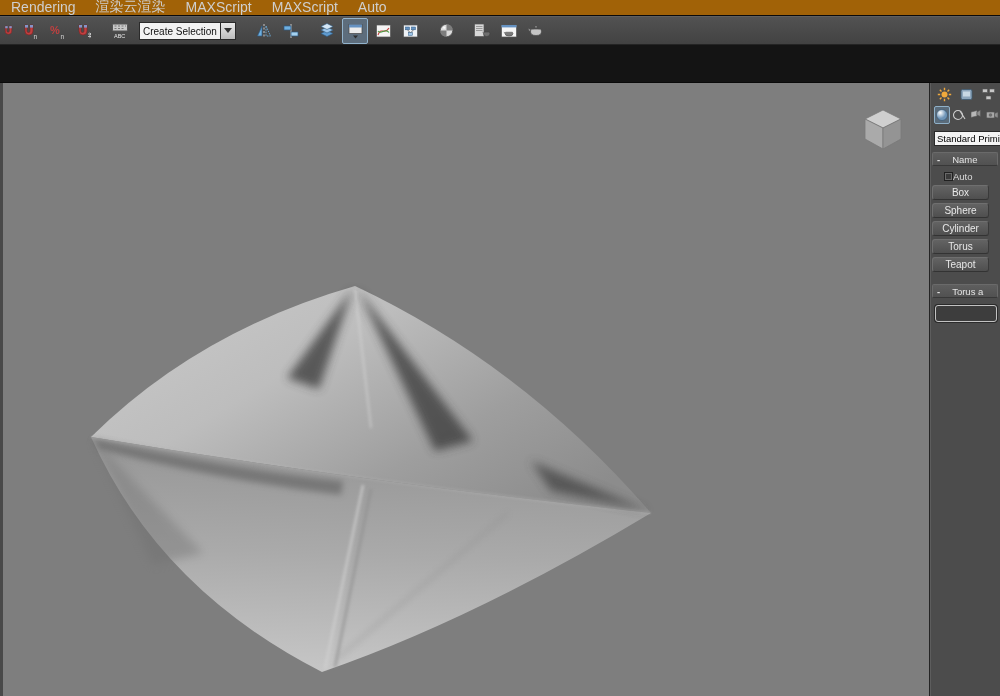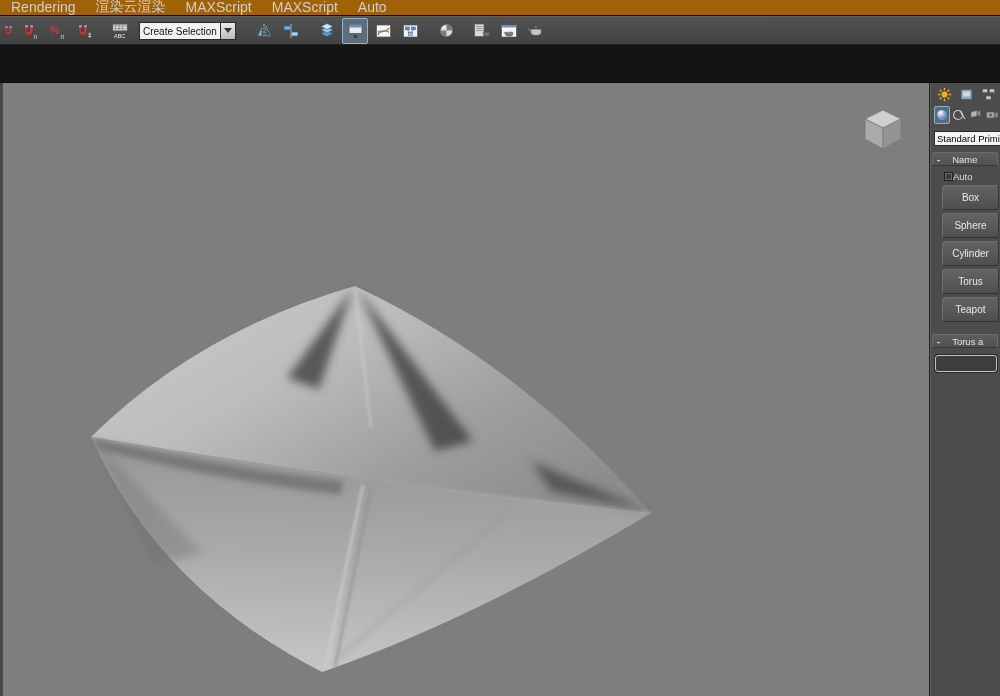--- a/index.html
+++ b/index.html
@@ -48,21 +48,21 @@
   .cp-combo{display:flex;align-items:center;height:15px;margin:6px 0 0 4px;width:70px}
   .cp-combo .field{flex:1;height:15px;background:#f4f4f4;color:#000;font-size:9.5px;
     line-height:14px;padding:0 2px;border:1px solid #2a2a2a;white-space:nowrap;overflow:hidden}
   .rollout{height:14px;margin:6px 2px 0 2px;background:linear-gradient(#5e5e5e,#515151);
     border:1px solid #6a6a6a;border-bottom-color:#383838;border-radius:2px;
     display:flex;align-items:center;gap:12px;padding:0 4px;font-size:9.5px;color:#e4e4e4;white-space:nowrap}
   .rollout .minus{font-weight:bold}
   .cp-check{display:flex;align-items:center;margin:5px 0 3px 14px;font-size:9.5px;color:#dcdcdc}
   .cp-check .box{width:9px;height:9px;background:#3a3a3a;border:1px solid #202020;
     box-shadow:inset 0 0 0 1px #6a6a6a}
-  .cp-btn{width:57px;height:25px;margin:3px 0 0 12px;background:linear-gradient(#636363,#4f4f4f);
+  .cp-btn{width:57px;height:15px;margin:3px 0 0 2px;background:linear-gradient(#636363,#4f4f4f);
     border:1px solid #6f6f6f;border-bottom-color:#333;border-right-color:#3a3a3a;border-radius:3px;
     color:#e8e8e8;font-size:10px;display:flex;align-items:center;justify-content:center;cursor:default}
   .cp-name{width:62px;height:17px;margin:7px 0 0 5px;background:#3d3d3d;border:1px solid #c2c2c2;
     border-radius:3px;color:#eee;font-size:10px;padding:0 3px;outline:none;
     box-shadow:0 0 0 1px #2a2a2a}
 </style>
 </head>
 <body>
 
 <div class="app">

